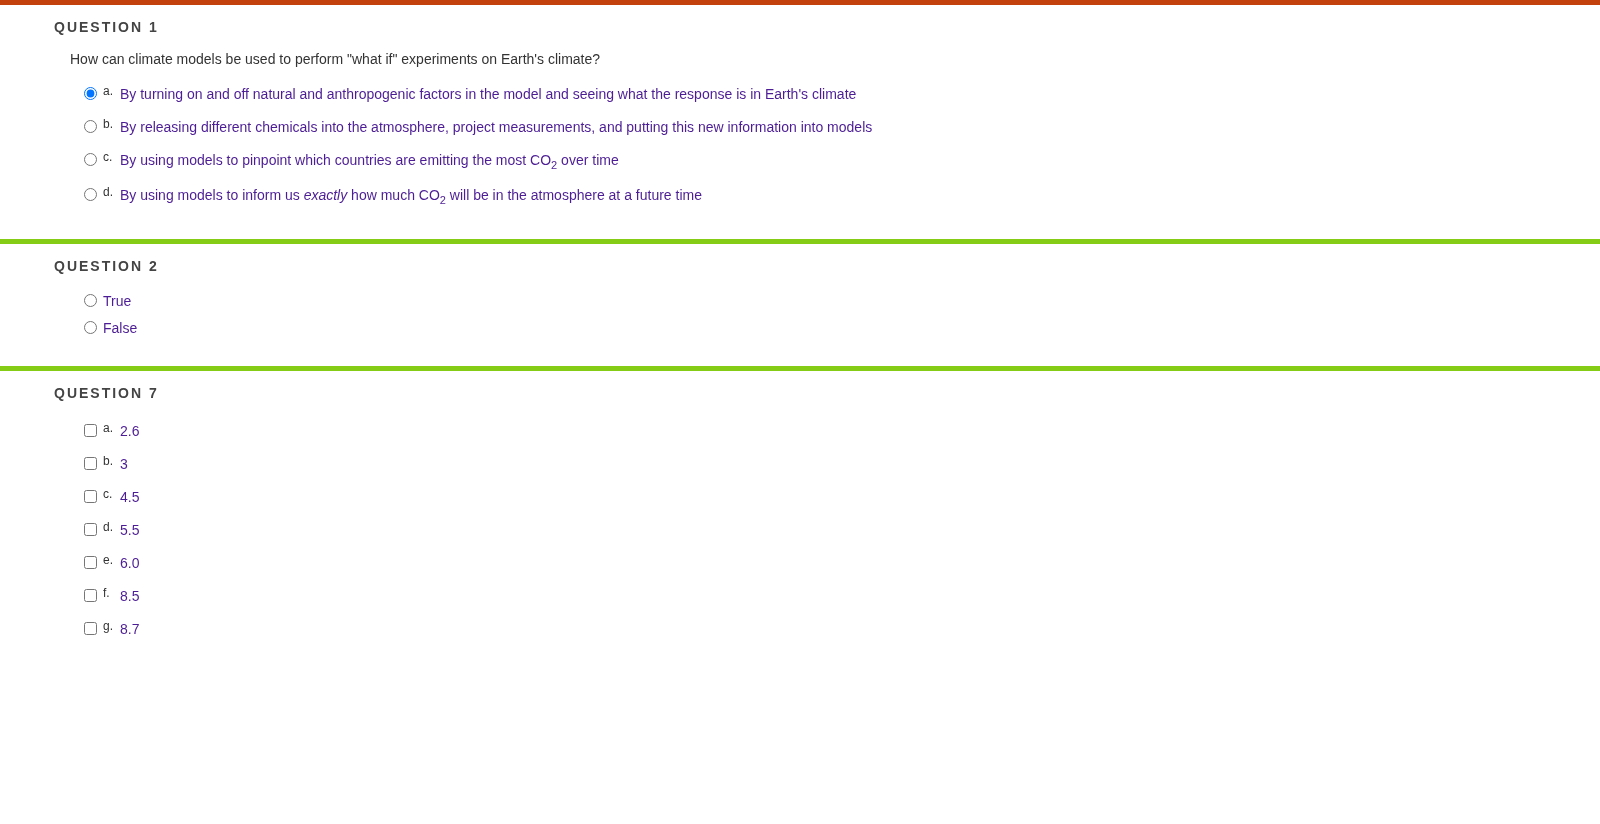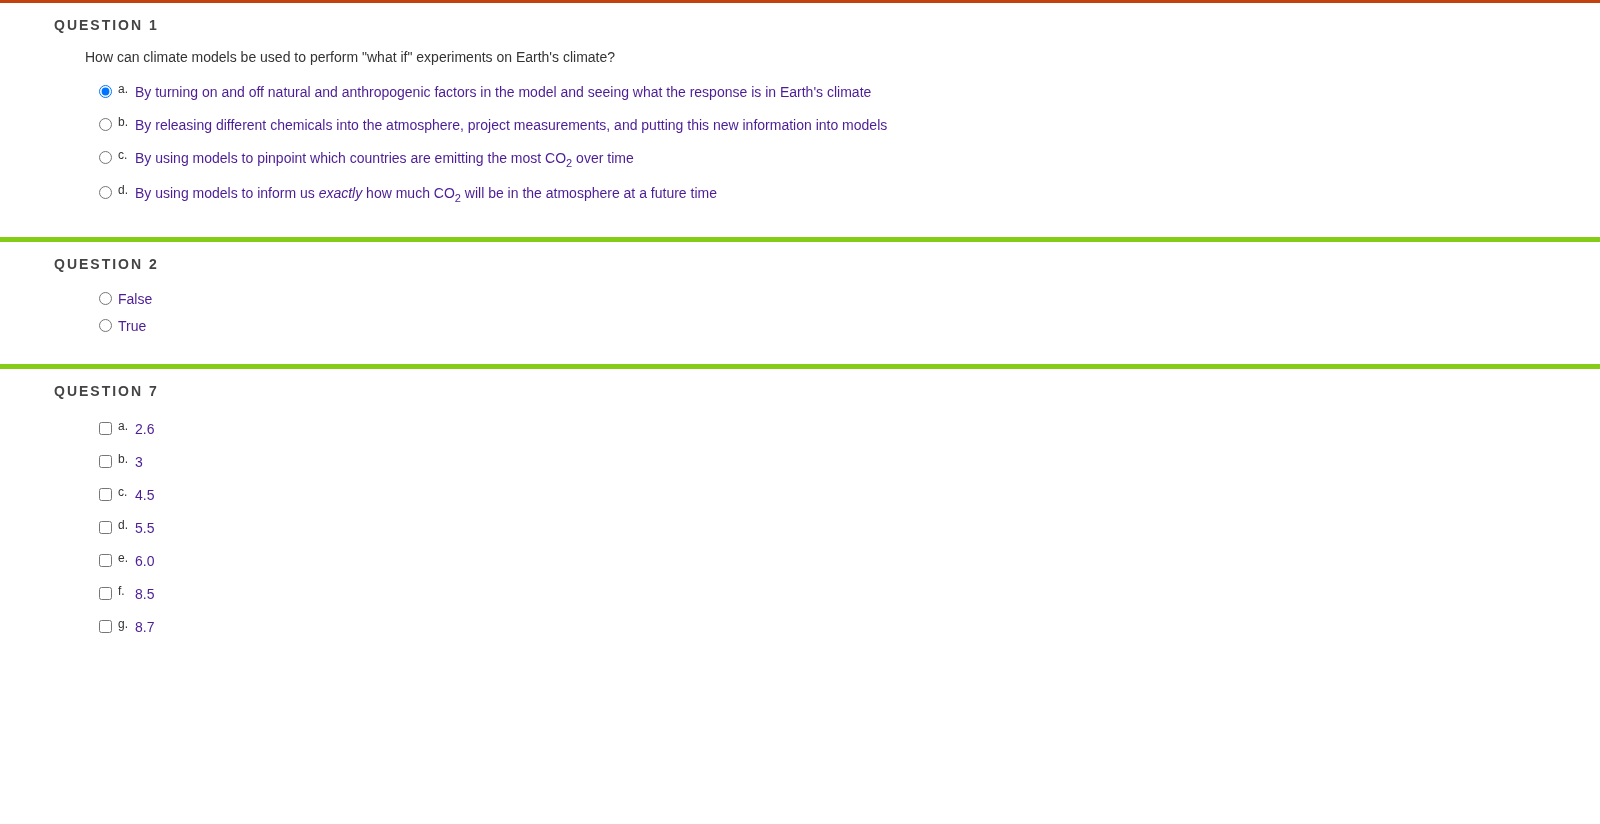--- a/index.html
+++ b/index.html
@@ -8,34 +8,33 @@
     color: #333;
     margin: 0;
     padding: 0;
     background: #fff;
   }
   .question-block {
     border-top: 5px solid #84cc16;
     padding: 12px 0 24px 0;
   }
   .question-block:first-child {
-    border-top: 3px solid #c2410c;
+    border-top: 5px solid #c2410c;
   }
   .question-header {
     font-weight: bold;
     letter-spacing: 2px;
     color: #444;
     font-size: 14px;
     padding: 0 0 14px 54px;
     padding-top: 2px;
   }
   .question-body {
     padding-left: 70px;
     padding-right: 40px;
-    margin-left: 15px;
   }
   .question-text {
     color: #333;
     margin-bottom: 8px;
     line-height: 1.5;
   }
   .option-row {
     display: flex;
     align-items: flex-start;
     padding: 6px 0 6px 14px;
@@ -101,26 +100,26 @@
     </div>
   </div>
 </div>
 
 <div class="question-block">
   <div class="question-header">QUESTION 2</div>
   <div class="question-body">
 
     <div class="option-row tf">
       <input type="radio" name="q2" class="opt-input" style="">
-      <span class="opt-text">False</span>
+      <span class="opt-text">True</span>
     </div>
 
     <div class="option-row tf">
       <input type="radio" name="q2" class="opt-input" style="">
-      <span class="opt-text">True</span>
+      <span class="opt-text">False</span>
     </div>
   </div>
 </div>
 
 <div class="question-block">
   <div class="question-header">QUESTION 7</div>
   <div class="question-body">
 
     <div class="option-row">
       <input type="checkbox" class="opt-input" style="">

